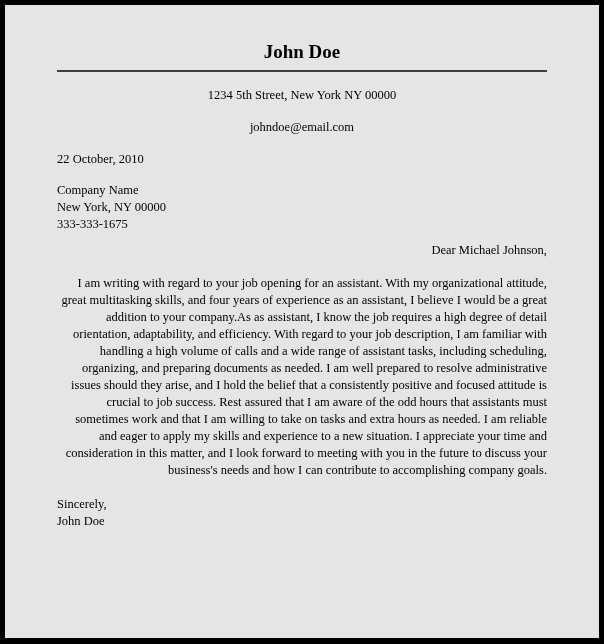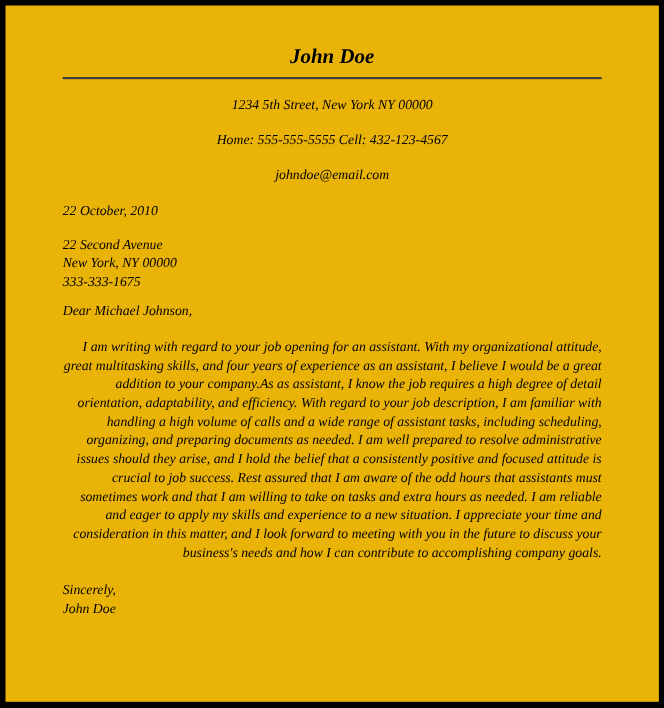--- a/index.html
+++ b/index.html
@@ -48,49 +48,49 @@
   .date-line {
     text-align: left;
     padding-right: 65px;
     margin-top: 13px;
   }
   .recipient-block {
     margin-top: 14px;
   }
   .salutation {
     margin-top: 9px;
+    text-align: right;
   }
   .body-paragraph {
     margin: 16px 0 0 0;
     text-align: right;
   }
   .closing-block {
     margin-top: 17px;
   }
 </style>
 </head>
 <body>
 
 <div class="frame" style="background: rgb(0, 0, 0);">
-  <div class="letter" style="background: #eab308; color: rgb(0, 0, 0); font-style: italic;">
+  <div class="letter" style="background: #e5e5e5; color: rgb(0, 0, 0);">
 
     <h1 class="sender-name">John Doe</h1>
 
     <hr class="header-rule" style="border-top-color: rgb(63, 63, 63);">
 
     <div class="sender-contact">
       <div>1234 5th Street, New York NY 00000</div>
-      <div>Home: 555-555-5555 Cell: 432-123-4567</div>
       <div>johndoe@email.com</div>
     </div>
 
     <div class="date-line">22 October, 2010</div>
 
     <div class="recipient-block">
-      <div>22 Second Avenue</div>
+      <div>Company Name</div>
       <div>New York, NY 00000</div>
       <div>333-333-1675</div>
     </div>
 
     <div class="salutation">Dear Michael Johnson,</div>
 
     <p class="body-paragraph">I am writing with regard to your job opening for an assistant. With my organizational attitude, great multitasking skills, and four years of experience as an assistant, I believe I would be a great addition to your company.As as assistant, I know the job requires a high degree of detail orientation, adaptability, and efficiency. With regard to your job description, I am familiar with handling a high volume of calls and a wide range of assistant tasks, including scheduling, organizing, and preparing documents as needed. I am well prepared to resolve administrative issues should they arise, and I hold the belief that a consistently positive and focused attitude is crucial to job success. Rest assured that I am aware of the odd hours that assistants must sometimes work and that I am willing to take on tasks and extra hours as needed. I am reliable and eager to apply my skills and experience to a new situation. I appreciate your time and consideration in this matter, and I look forward to meeting with you in the future to discuss your business's needs and how I can contribute to accomplishing company goals.</p>
 
     <div class="closing-block">
       <div>Sincerely,</div>

